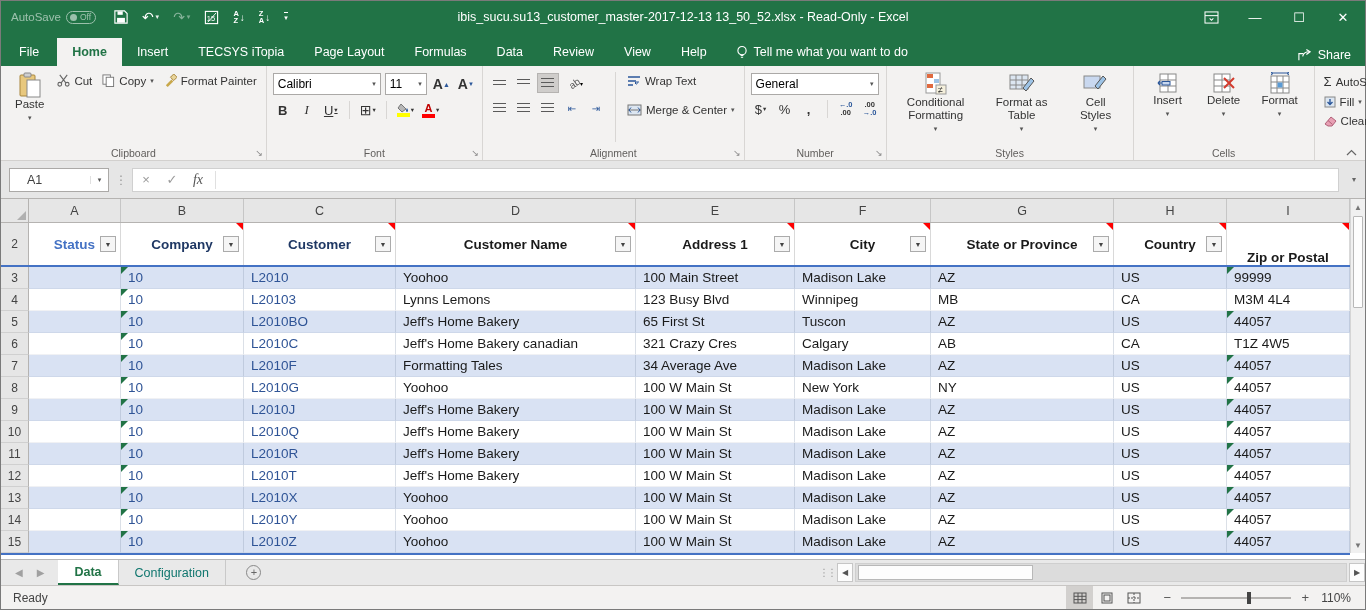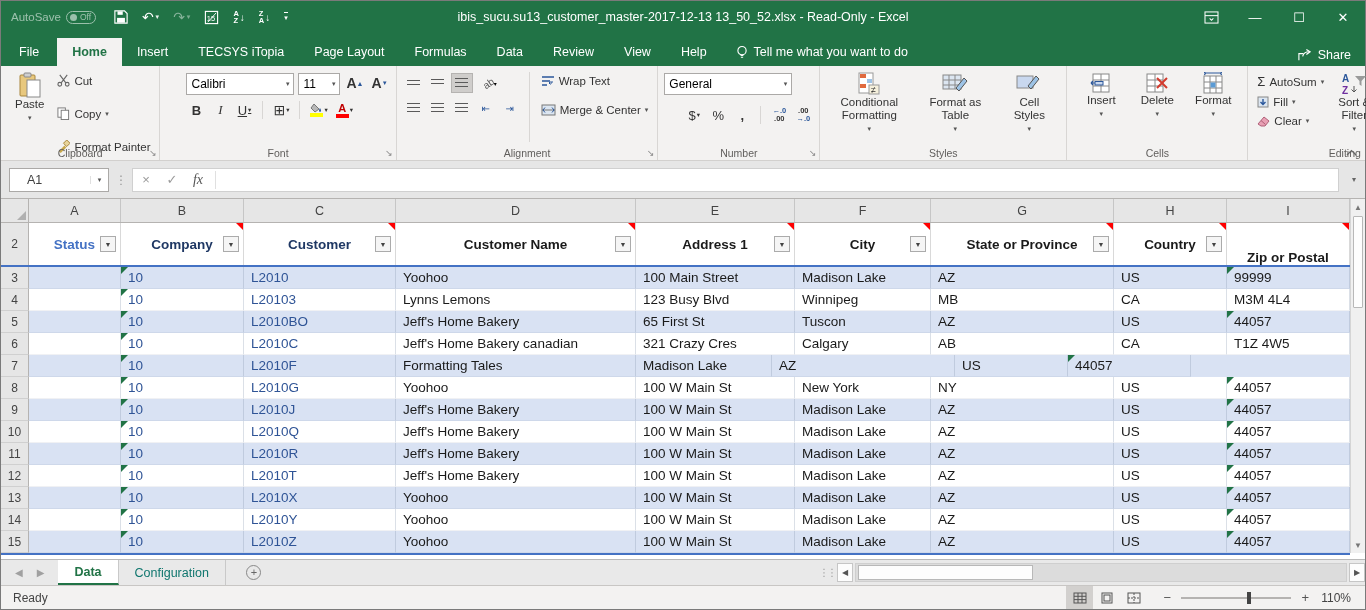--- a/index.html
+++ b/index.html
@@ -35,40 +35,40 @@
   
   .ribbon { height:95px; background:#f3f2f1; border-bottom:1px solid #d2d0ce; display:flex; flex:0 0 auto; position:relative; }
   .rgroup { position:relative; border-right:1px solid #d8d6d4; padding:4px 6px 16px 6px; display:flex; align-items:flex-start; }
   .glabel { position:absolute; bottom:1px; left:0; right:0; text-align:center; font-size:10.5px; color:#605e5c; }
   .launcher { position:absolute; bottom:2px; right:3px; font-size:9px; color:#888; cursor:pointer; }
   .smallbtn { display:flex; align-items:center; gap:4px; font-size:11.5px; color:#333; padding:2px 3px; cursor:pointer; white-space:nowrap; }
   .bigbtn { display:flex; flex-direction:column; align-items:center; font-size:11.5px; color:#333; padding:2px 5px; cursor:pointer; text-align:center; line-height:13px; }
   .bigbtn .dd, .smallbtn .dd { font-size:7px; color:#555; }
 
   .pastecol { display:flex; flex-direction:column; align-items:center; justify-content:flex-start; padding:2px 8px; cursor:pointer; }
-  .clipcol { display:flex; flex-direction:column; gap:16px; margin-left:2px; padding-top:2px; }
+  .clipcol { display:flex; flex-direction:row; gap:4px; margin-left:2px; padding-top:2px; }
 
   .fontgrp { display:flex; flex-direction:column; gap:5px; padding-top:3px; }
-  .fontrow { display:flex; align-items:flex-start; gap:4px;margin-left:20px; }
+  .fontrow { display:flex; align-items:center; gap:4px; }
   .combo { background:#fff; border:1px solid #aba9a7; height:22px; display:flex; align-items:center; font-size:12px; padding:0 4px; justify-content:space-between; cursor:pointer; }
   .combo .dd { font-size:7px; color:#555; margin-left:4px; }
   .fbtn { min-width:20px; height:20px; display:flex; align-items:center; justify-content:center; font-size:13px; color:#333; cursor:pointer; padding:0 2px; }
   .fbtn .dd { font-size:6.5px; margin-left:1px; }
   .grow-az { font-size:14px; font-weight:bold; color:#333; position:relative; }
   .colorbar { display:flex; flex-direction:column; align-items:center; line-height:11px; }
   .colorbar .bar { width:13px; height:4px; margin-top:0px; }
   .vsep { width:1px; background:#d8d6d4; margin:1px 4px; align-self:stretch; }
 
   .lines-icon { width:13px; height:10px; background:repeating-linear-gradient(#5a5a5a 0 1.4px, transparent 1.4px 4px); }
   .alignbtn { width:22px; height:20px; display:flex; align-items:center; justify-content:center; cursor:pointer; }
   .alignbtn.sel { background:#cfcdcb; border:1px solid #b5b3b1; }
   .aligncol { display:flex; flex-direction:column; gap:5px; padding-top:3px; }
   .alignrow { display:flex; align-items:center; gap:2px; }
 
-  .numcol { display:flex; flex-direction:column; gap:10px; padding-top:3px; }
+  .numcol { display:flex; flex-direction:column; gap:4px; padding-top:3px; }
   .decstack { display:flex; flex-direction:column; font-size:7.5px; line-height:8px; color:#333; align-items:center; font-weight:bold; }
   .decstack .blue { color:#2b579a; }
 
   .stylesbtn { width:86px; }
   .cellsbtn { width:56px; }
 
   .editcol { display:flex; flex-direction:column; gap:3px; padding-top:2px; }
   .editgrid { display:flex; }
 
   .collapse-ribbon { position:absolute; right:8px; bottom:4px; color:#666; cursor:pointer; }
@@ -758,20 +758,23 @@
             <div class="dcell bluetext" style="width: 123px;">
               <span>10</span>
               <span class="gmark"></span>
             </div>
             <div class="dcell bluetext" style="width: 152px;">
               <span>L2010F</span>
             </div>
             <div class="dcell" style="width: 240px;">
               <span>Formatting Tales</span>
             </div>
+            <div class="dcell" style="width: 159px;">
+              <span>34 Average Ave</span>
+            </div>
             <div class="dcell" style="width: 136px;">
               <span>Madison Lake</span>
             </div>
             <div class="dcell" style="width: 183px;">
               <span>AZ</span>
             </div>
             <div class="dcell" style="width: 113px;">
               <span>US</span>
             </div>
             <div class="dcell" style="width: 123px;">

